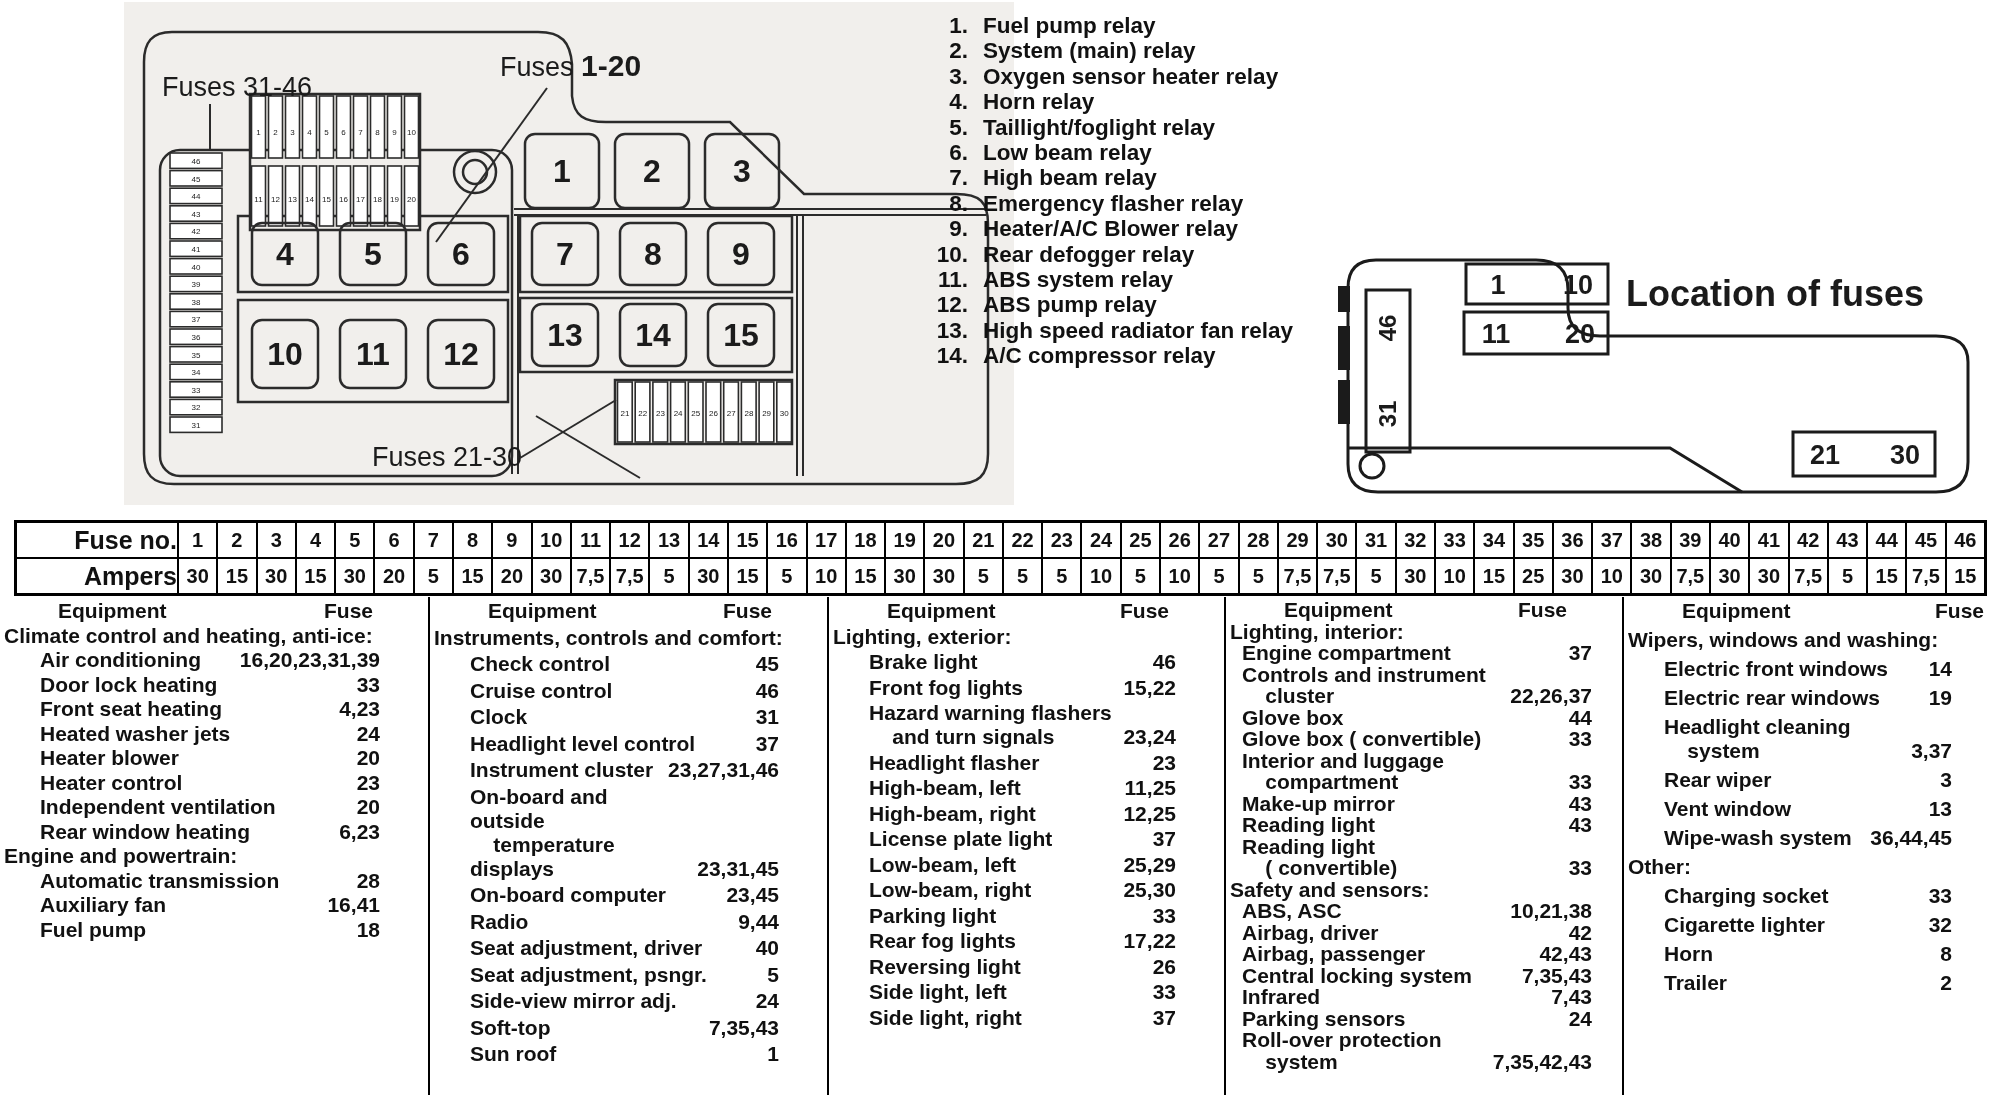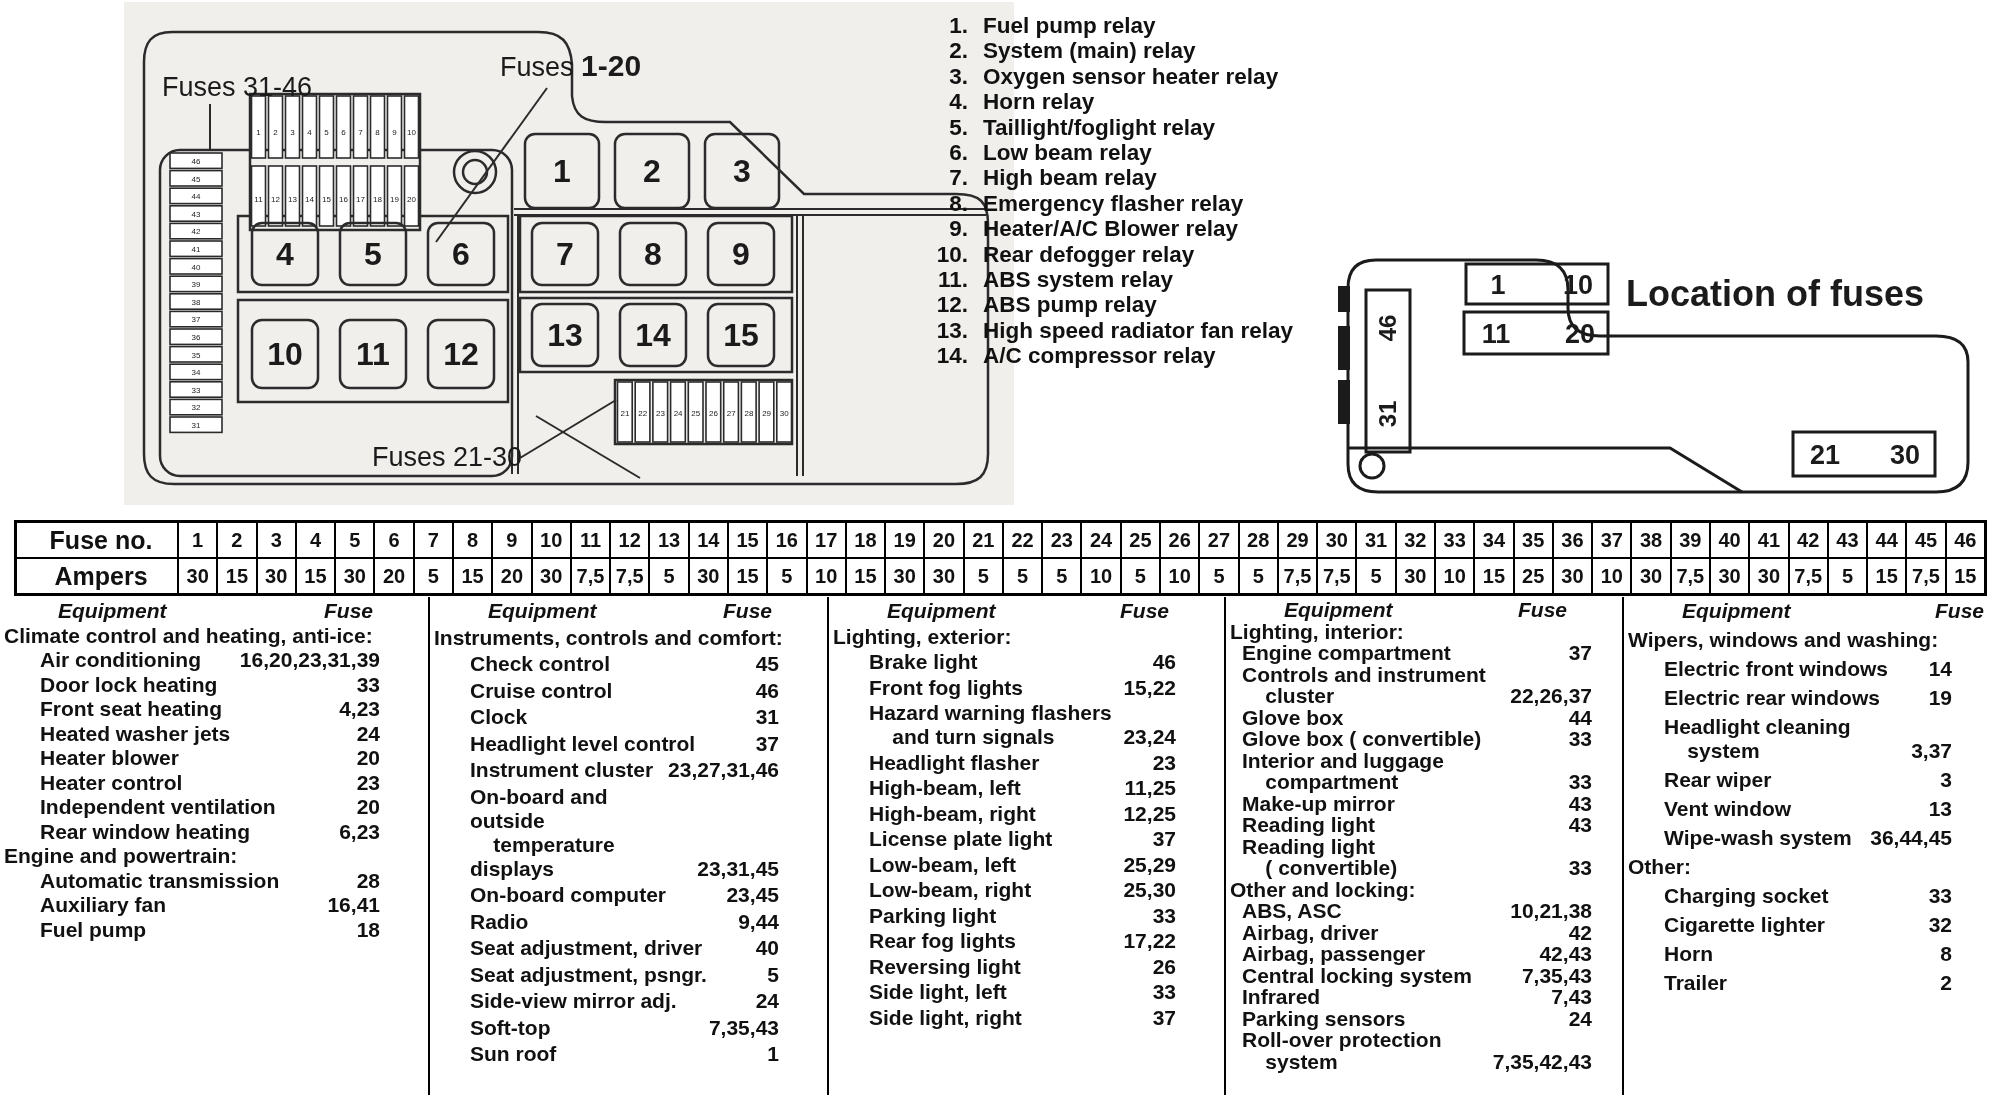--- a/index.html
+++ b/index.html
@@ -24,35 +24,35 @@
   .legend{left:928px;top:13px;width:410px;}
   .legend-row{display:flex;line-height:25.4px;font-size:22.5px;font-weight:600;}
   .legend-num{width:40px;text-align:right;margin-right:15px;flex:none;}
 
   
   .fuse-table{position:absolute;left:14px;top:520px;width:1973px;
               border-collapse:collapse;table-layout:fixed;
               border:3px solid #000;background:#fff;}
   .fuse-table td{border:2px solid #000;height:34px;text-align:center;
                  font-size:20px;font-weight:700;padding:0;overflow:hidden;}
-  .fuse-table td.ft-label{width:152px;text-align:center;padding-left:8px;
+  .fuse-table td.ft-label{width:152px;text-align:right;padding-left:8px;
                  font-size:25px;font-weight:600;}
 
   
   .equip-wrap{left:0;top:597px;width:2000px;height:498px;display:grid;
               grid-template-columns:428px 399px 397px 398px 378px;}
   .equip-col{--lh:24px;--mb:1px;font-size:21px;font-weight:700;padding-top:2px;}
   .equip-col + .equip-col{border-left:2px solid #000;}
   .equip-col:nth-child(1){--mb:0.5px;}
   .equip-col:nth-child(2){--mb:2.5px;}
   .equip-col:nth-child(3){--mb:1.5px;}
   .equip-col:nth-child(4){--mb:0px;--lh:21.5px;}
   .equip-col:nth-child(5){--mb:5px;}
   .equip-head{display:flex;justify-content:space-between;
-              padding:0 55px 0 58px;line-height:var(--lh);margin-bottom:var(--mb);font-style:italic;}
+              padding:0 55px 0 58px;line-height:var(--lh);margin-bottom:var(--mb);}
   .equip-col:nth-child(5) .equip-head{padding-right:16px;}
   .equip-heading{padding-left:4px;line-height:var(--lh);margin-bottom:var(--mb);
                  white-space:nowrap;}
   .equip-item{display:flex;align-items:flex-end;padding-left:40px;padding-right:48px;
               line-height:var(--lh);margin-bottom:var(--mb);}
   .equip-col:nth-child(4) .equip-item{padding-left:16px;padding-right:30px;}
   .equip-label{white-space:pre-wrap;}
   .equip-fuse{margin-left:auto;white-space:nowrap;padding-left:10px;}
 </style>
 </head>
@@ -618,21 +618,21 @@
       </div>
       <div class="equip-item">
         <div class="equip-label">Reading light</div>
         <div class="equip-fuse">43</div>
       </div>
       <div class="equip-item">
         <div class="equip-label">Reading light
     ( convertible)</div>
         <div class="equip-fuse">33</div>
       </div>
-      <div class="equip-heading">Other and locking:</div>
+      <div class="equip-heading">Safety and sensors:</div>
       <div class="equip-item">
         <div class="equip-label">ABS, ASC</div>
         <div class="equip-fuse">10,21,38</div>
       </div>
       <div class="equip-item">
         <div class="equip-label">Airbag, driver</div>
         <div class="equip-fuse">42</div>
       </div>
       <div class="equip-item">
         <div class="equip-label">Airbag, passenger</div>

